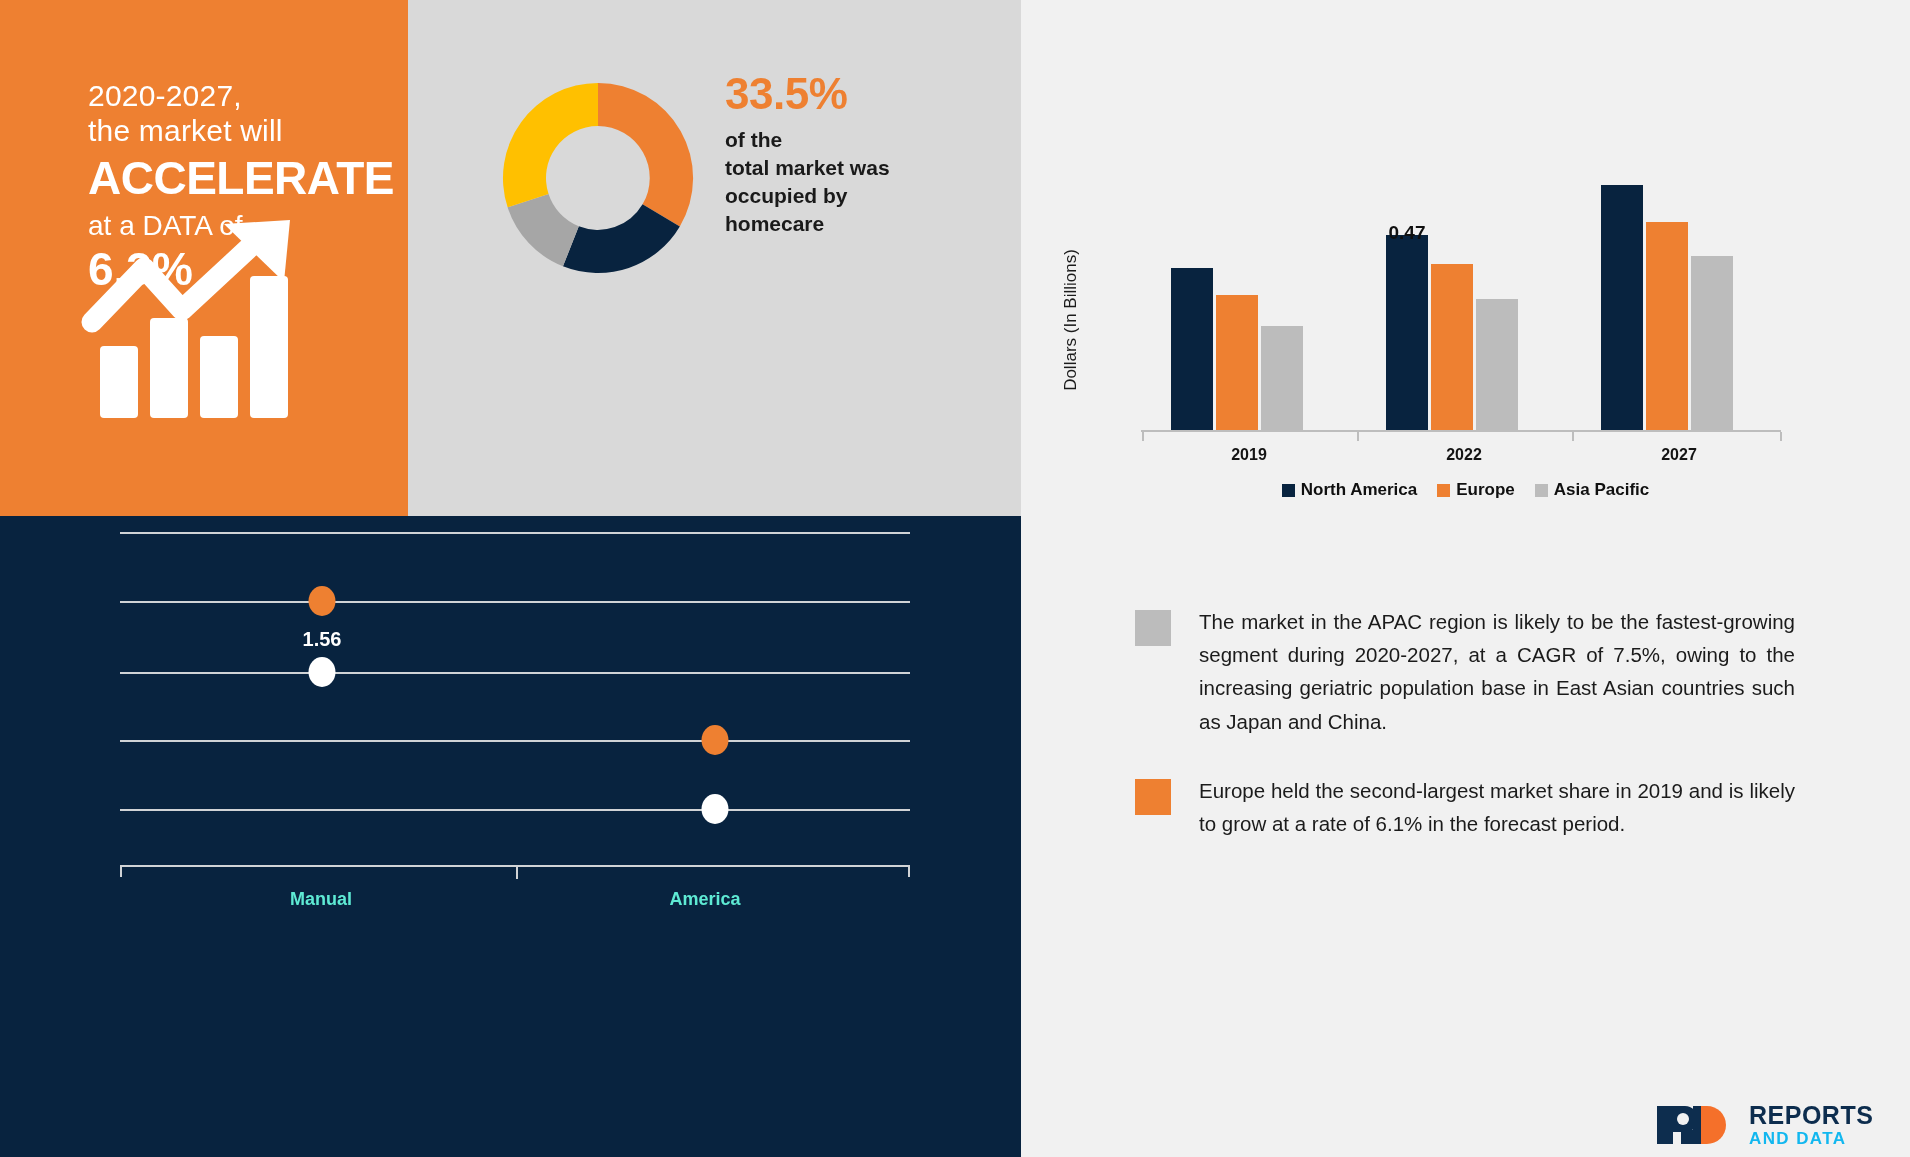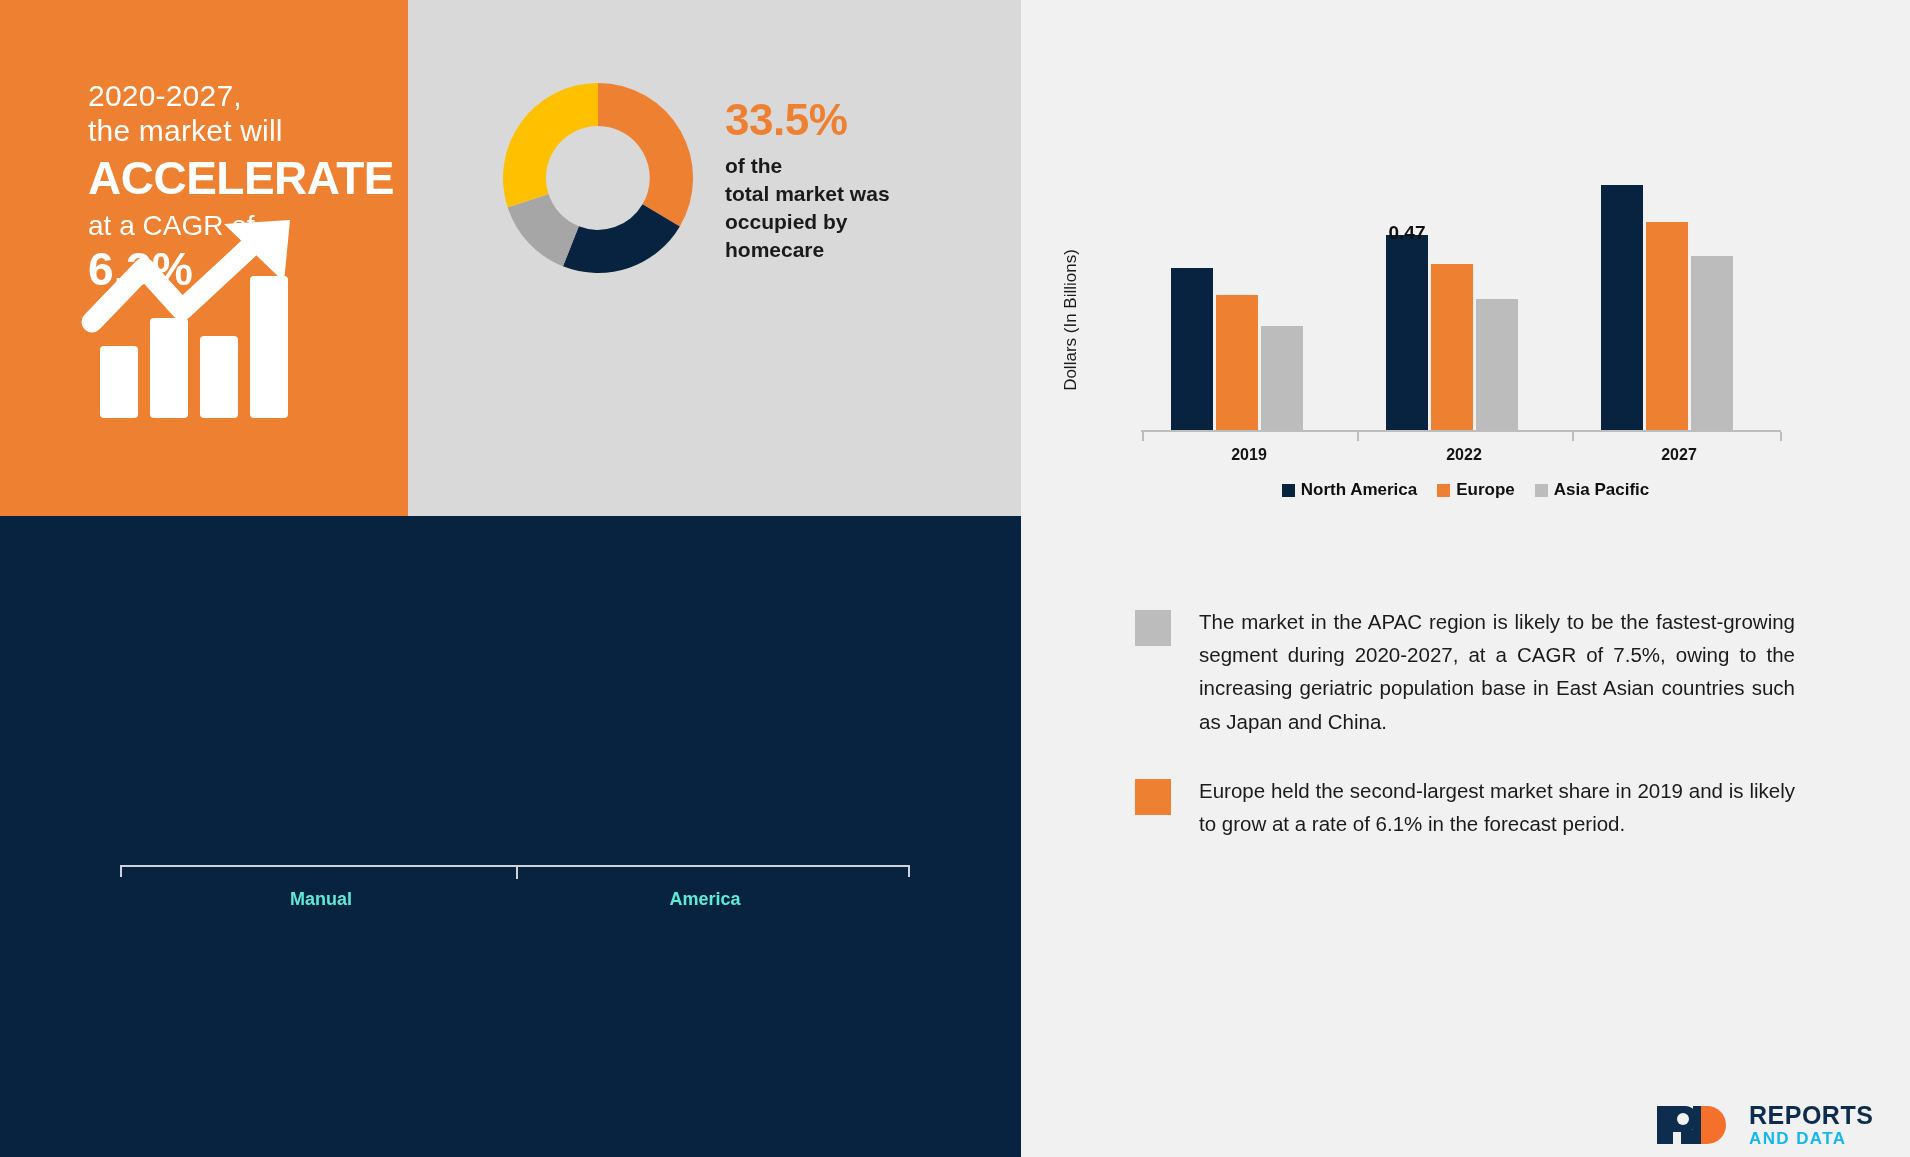--- a/index.html
+++ b/index.html
@@ -58,21 +58,21 @@
     left: 90px; top: 78px;
     width: 200px; height: 200px;
   }
   .donut-stat {
     position: absolute;
     left: 317px; top: 72px;
     width: 250px;
   }
   .donut-pct {
     font-size: 44px; font-weight: 700; color: #ee8031;
-    line-height: 1.0; letter-spacing: -.5px; margin-top: 26px;
+    line-height: 1.0; letter-spacing: -.5px;
   }
   .donut-sub {
     margin-top: 10px;
     font-size: 21px; font-weight: 700; color: #1a1a1a;
     line-height: 1.33;
   }
   .donut-para {
     position: absolute;
     left: 88px; top: 345px;
     width: 420px;
@@ -272,21 +272,21 @@
 </head>
 <body>
 
 <div id="page">
 
   <div class="panel-accelerate">
     <div class="acc-text">
       <div class="acc-l1">2020-2027,</div>
       <div class="acc-l2">the market will</div>
       <div class="acc-big">ACCELERATE</div>
-      <div class="acc-l4">at a CAGR of</div>
+      <div class="acc-l4">at a DATA of</div>
       <div class="acc-cagr">6.3%</div>
     </div>
     <svg class="growth-icon" viewBox="0 0 270 200">
 
       <rect x="22" y="128" width="38" height="72" rx="4" fill="#ffffff"></rect>
       <rect x="72" y="100" width="38" height="100" rx="4" fill="#ffffff"></rect>
       <rect x="122" y="118" width="38" height="82" rx="4" fill="#ffffff"></rect>
       <rect x="172" y="58" width="38" height="142" rx="4" fill="#ffffff"></rect>
 
       <path d="M14 104 L66 50 L104 92 L186 16" stroke="#ffffff" stroke-width="21" fill="none" stroke-linecap="round" stroke-linejoin="round"></path>
@@ -317,20 +317,34 @@
         <div>total market was</div>
         <div>occupied by</div>
         <div>homecare</div>
       </div>
     </div>
 
   </div>
 
   <div class="panel-navy">
 
+    <div class="dotplot">
+      <div class="dp-line" style="top:0px;"></div>
+      <div class="dp-line" style="top:69px;"></div>
+      <div class="dp-line" style="top:140px;"></div>
+      <div class="dp-line" style="top:208px;"></div>
+      <div class="dp-line" style="top:277px;"></div>
+
+      <div class="dp-value" style="left:202px; top:96px;">1.56</div>
+
+      <div class="dp-dot orange" style="left:202px; top:69px;"></div>
+      <div class="dp-dot white" style="left:202px; top:140px;"></div>
+      <div class="dp-dot orange" style="left:595px; top:208px;"></div>
+      <div class="dp-dot white" style="left:595px; top:277px;"></div>
+    </div>
 
     <div class="dp-axis">
       <div class="dp-tick" style="left:394px;"></div>
     </div>
     <div class="dp-catlabel" style="left:321px; top:373px;">Manual</div>
     <div class="dp-catlabel" style="left:705px; top:373px;">America</div>
 
   </div>
 
   <div class="panel-right">

